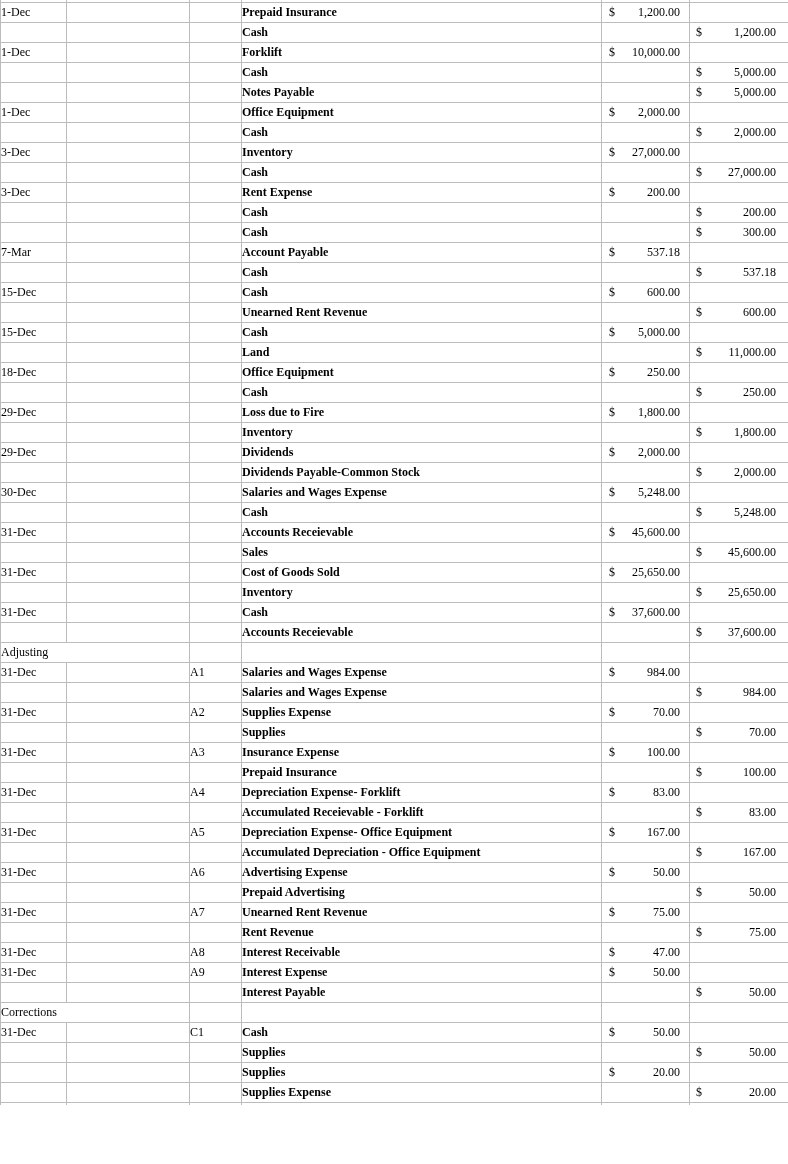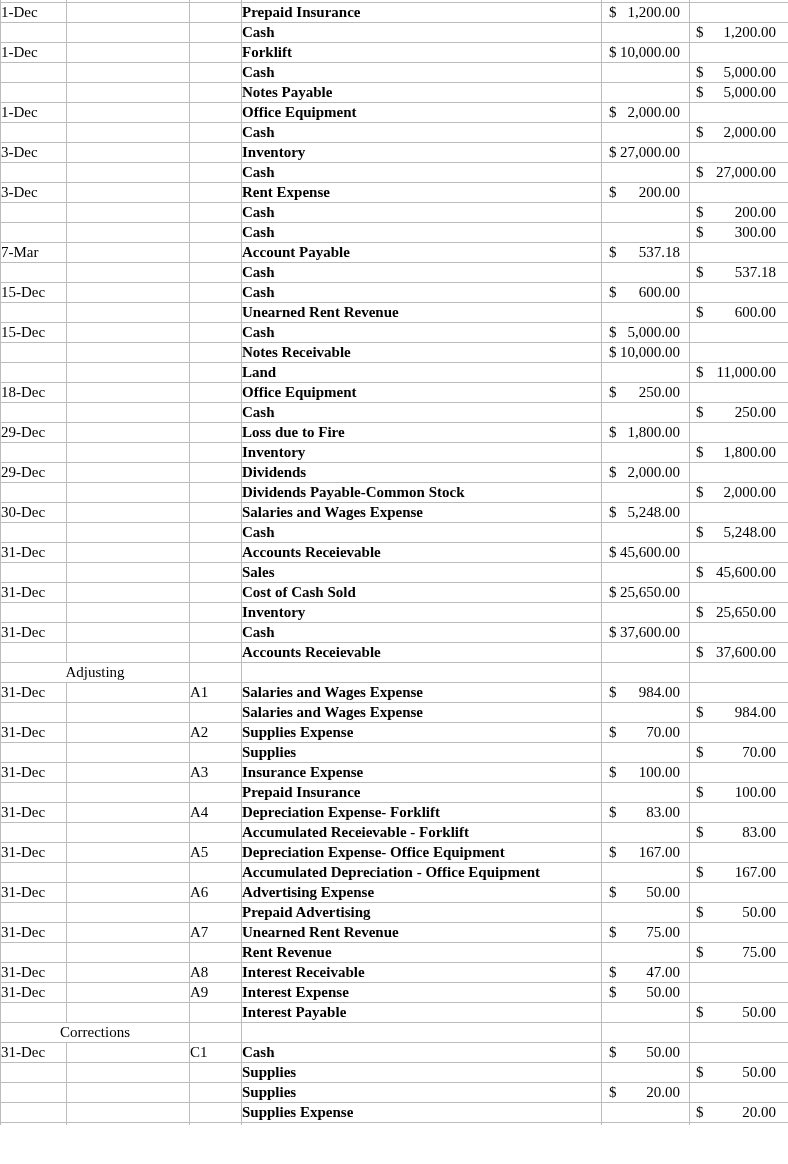--- a/index.html
+++ b/index.html
@@ -2,42 +2,42 @@
 <html><head>
 <meta charset="utf-8">
 <style>
   html, body { margin: 0; padding: 0; background: #ffffff; }
   .sheet {
     width: 788px;
     height: 1164px;
     overflow: hidden;
     background: #ffffff;
     font-family: "Liberation Serif", "DejaVu Serif", serif;
-    font-size: 15px;
+    font-size: 12px;
     color: #000000;
   }
   table.journal {
     border-collapse: collapse;
     table-layout: fixed;
     width: 788px;
   }
   table.journal td {
     height: 19px;
     line-height: 19px;
     padding: 0;
     border: 1px solid #bcbcbc;
     overflow: hidden;
     white-space: nowrap;
     vertical-align: middle;
     background: #ffffff;
   }
   td.c-date   { padding-left: 3px; }
   td.c-ref    { padding-left: 3px; }
   td.c-acct   { padding-left: 4px; font-weight: bold; }
-  td.c-section { padding-left: 3px; text-align: center; }
+  td.c-section { padding-left: 3px; }
   .amt {
     display: flex;
     justify-content: space-between;
     align-items: baseline;
   }
   .amt-debit  { padding: 0 9px 0 7px; }
   .amt-credit { padding: 0 12px 0 6px; }
   tr.sliver td { height: 2px; line-height: 2px; border-top: none; border-bottom: none; }
   tr.sliver-top td { border-top: none; }
 </style>
@@ -282,33 +282,20 @@
               <span>$</span>
               <span>5,000.00</span>
             </div>
           </td>
           <td class="c-credit"></td>
         </tr>
         <tr>
           <td class="c-date"></td>
           <td class="c-blank"></td>
           <td class="c-ref"></td>
-          <td class="c-acct">Notes Receivable</td>
-          <td class="c-debit">
-            <div class="amt amt-debit">
-              <span>$</span>
-              <span>10,000.00</span>
-            </div>
-          </td>
-          <td class="c-credit"></td>
-        </tr>
-        <tr>
-          <td class="c-date"></td>
-          <td class="c-blank"></td>
-          <td class="c-ref"></td>
           <td class="c-acct">Land</td>
           <td class="c-debit"></td>
           <td class="c-credit">
             <div class="amt amt-credit">
               <span>$</span>
               <span>11,000.00</span>
             </div>
           </td>
         </tr>
         <tr>
@@ -438,21 +425,21 @@
             <div class="amt amt-credit">
               <span>$</span>
               <span>45,600.00</span>
             </div>
           </td>
         </tr>
         <tr>
           <td class="c-date">31-Dec</td>
           <td class="c-blank"></td>
           <td class="c-ref"></td>
-          <td class="c-acct">Cost of Cash Sold</td>
+          <td class="c-acct">Cost of Goods Sold</td>
           <td class="c-debit">
             <div class="amt amt-debit">
               <span>$</span>
               <span>25,650.00</span>
             </div>
           </td>
           <td class="c-credit"></td>
         </tr>
         <tr>
           <td class="c-date"></td>

